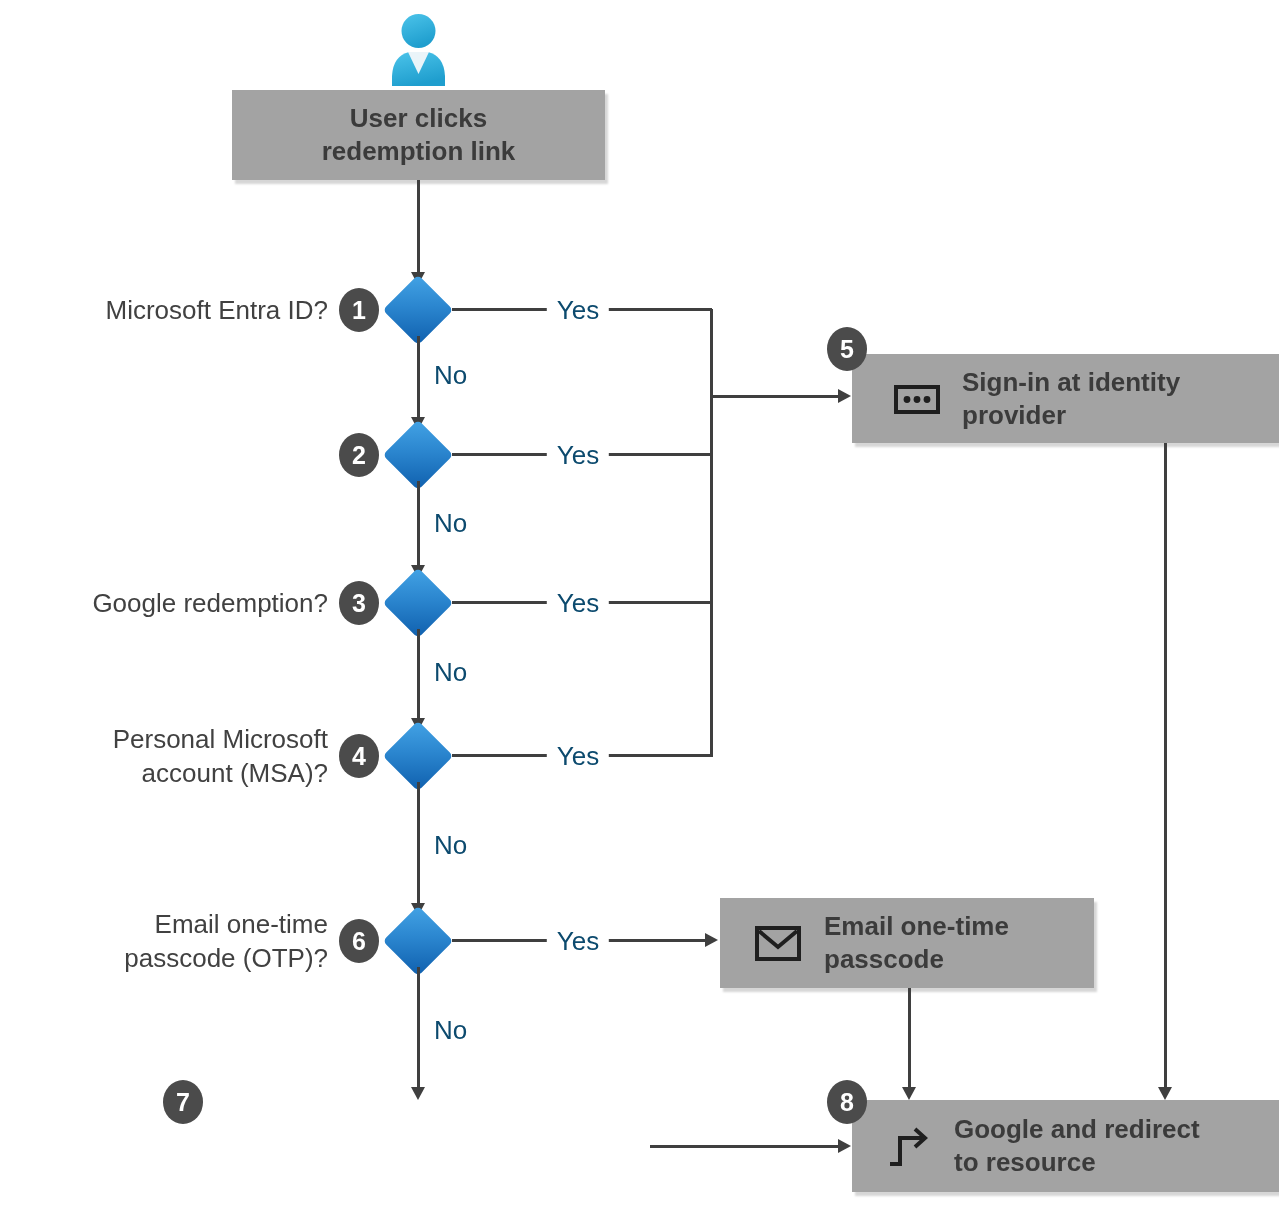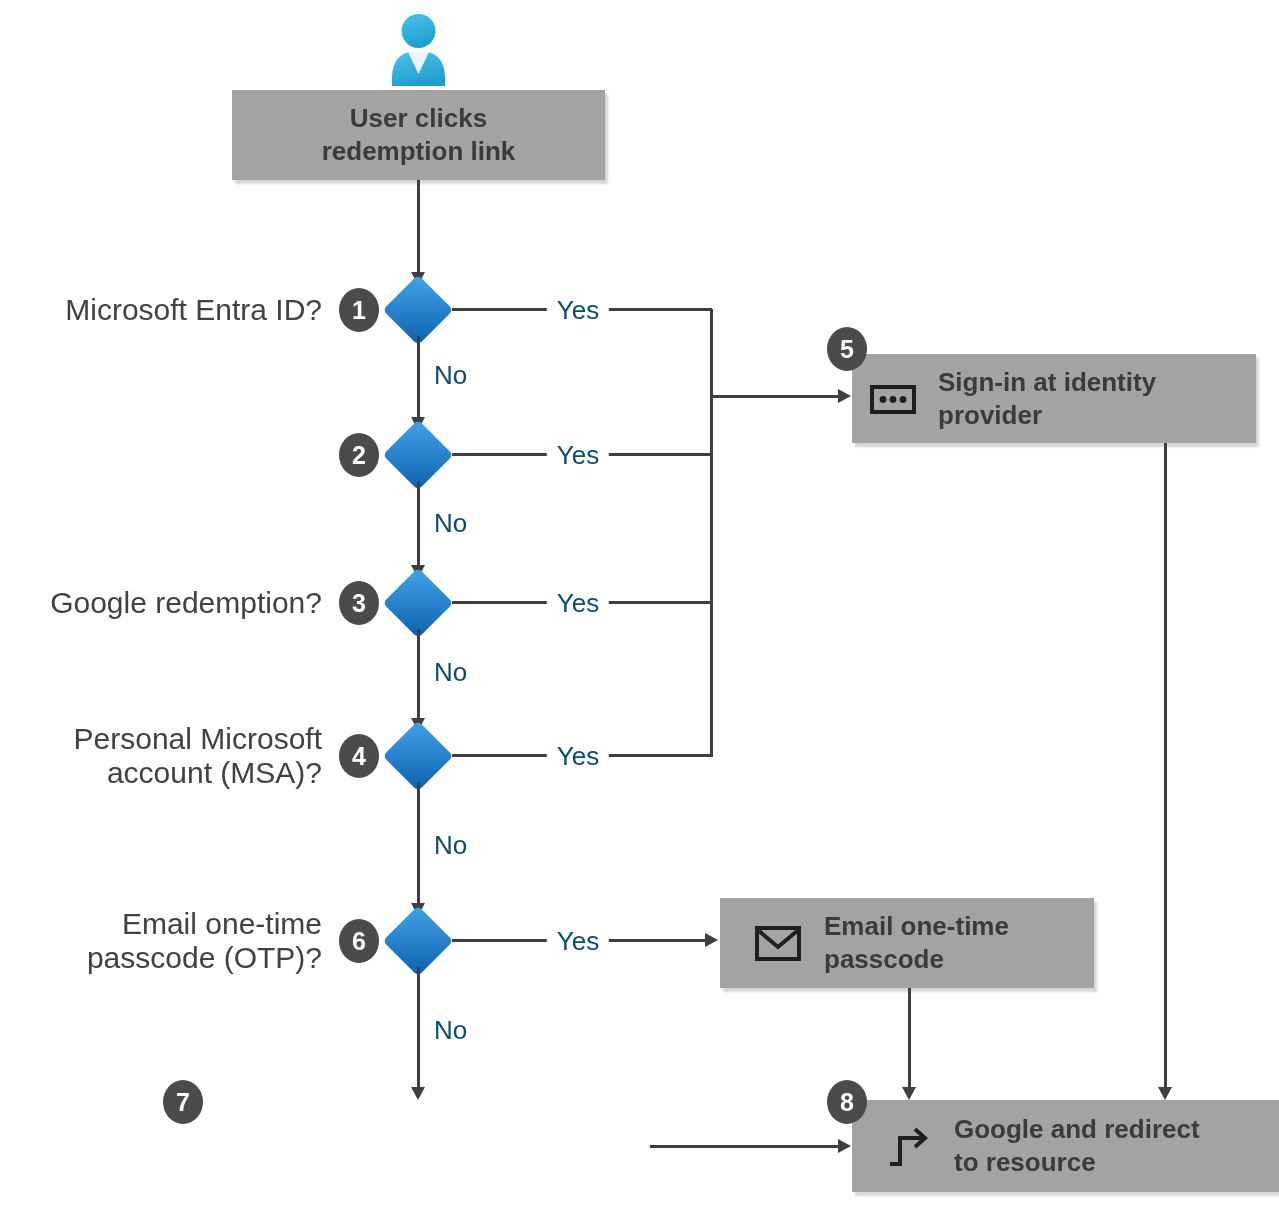--- a/index.html
+++ b/index.html
@@ -26,22 +26,22 @@
     transform:rotate(45deg);
   }
   
   .badge {
     position:absolute; width:40px; height:44px; border-radius:50%;
     background:#4b4b4b; color:#ffffff; font-weight:bold; font-size:25px;
     display:flex; align-items:center; justify-content:center; z-index:5;
   }
   
   .qlabel {
-    position:absolute; left:12px; width:310px; text-align:right;
-    font-size:30px; line-height:34px; color:#414141; white-space:pre-line;
+    position:absolute; left:18px; width:310px; text-align:right;
+    font-size:26px; line-height:34px; color:#414141; white-space:pre-line;
   }
   
   .vline { position:absolute; width:3px; background:#3f3f3f; }
   .hline { position:absolute; height:3px; background:#3f3f3f; }
   .ah-down {
     position:absolute; width:0; height:0;
     border-left:7px solid transparent; border-right:7px solid transparent;
     border-top:13px solid #3f3f3f;
   }
   .ah-right {
@@ -114,21 +114,21 @@
   <div class="branchlabel yes" style="left:578px;top:739px;">Yes</div>
   <div class="vline" style="left:417px;top:782px;height:121px;"></div>
   <div class="ah-down" style="left:411px;top:903px;"></div>
   <div class="branchlabel" style="left:434px;top:828px;">No</div>
 
   <div class="vline" style="left:710px;top:309px;height:448px;"></div>
   <div class="hline" style="left:710px;top:395px;width:128px;"></div>
   <div class="ah-right" style="left:838px;top:389px;"></div>
 
   <div class="badge" style="left:827px;top:327px;">5</div>
-  <div class="pbox" style="left:852px;top:354px;width:388px;height:89px;padding-left:16px;gap:20px;">
+  <div class="pbox" style="left:852px;top:354px;width:388px;height:89px;padding-left:40px;gap:20px;">
     <svg class="icon-svg" width="50" height="40" viewBox="0 0 50 40">
       <rect x="4" y="8" width="42" height="25" fill="none" stroke="#1f1f1f" stroke-width="4"></rect>
       <circle cx="15" cy="20.5" r="3.4" fill="#1f1f1f"></circle>
       <circle cx="25" cy="20.5" r="3.4" fill="#1f1f1f"></circle>
       <circle cx="35" cy="20.5" r="3.4" fill="#1f1f1f"></circle>
     </svg>
     <div class="blabel">Sign-in at identity
 provider</div>
   </div>
 

